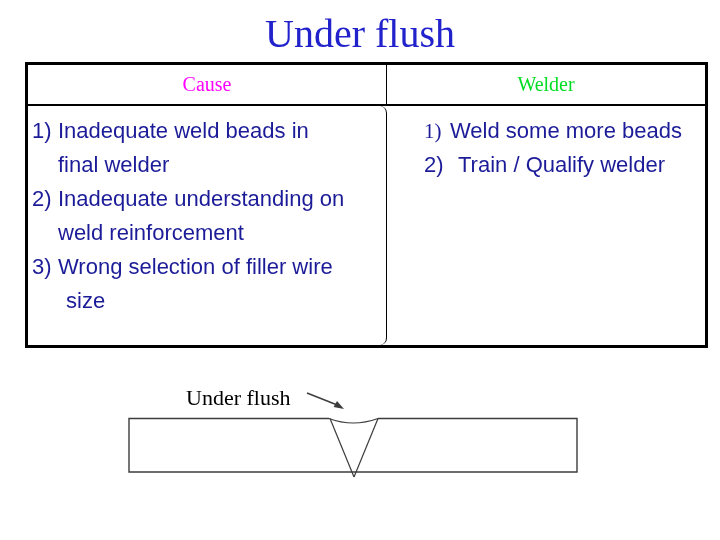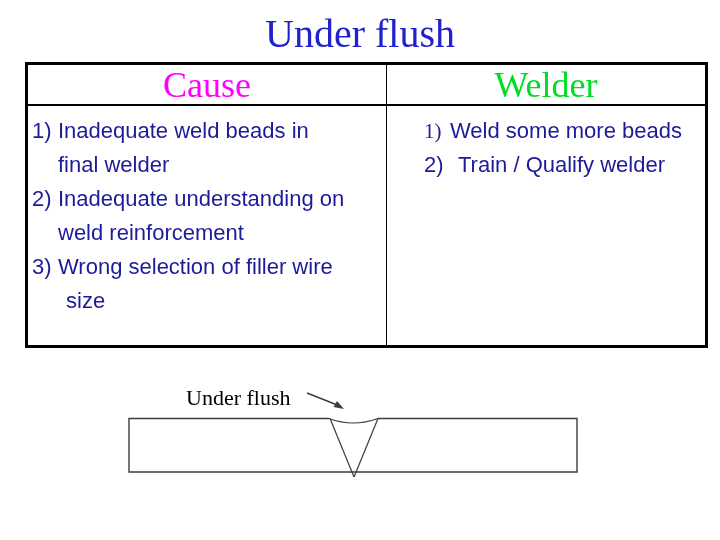--- a/index.html
+++ b/index.html
@@ -26,26 +26,26 @@
     display:flex;flex-direction:column;
     background:#fff;
   }
   .t-header{
     display:flex;height:41px;flex:0 0 41px;
     border-bottom:2px solid #000;box-sizing:border-box;
   }
   .t-h-cell{
     display:flex;align-items:center;justify-content:center;
     font-family:"Liberation Serif",serif;
-    font-size:36px;box-sizing:border-box;
+    font-size:20px;box-sizing:border-box;
   }
   .t-h-cell.cause{width:359px;border-right:1px solid #000;color:var(--cause_color,#FF00FF);}
   .t-h-cell.remedy{flex:1;color:var(--remedy_color,#00DD22);}
   .t-body{display:flex;flex:1;}
-  .t-cell{box-sizing:border-box;padding:8px 2px 0 4px;}
+  .t-cell{box-sizing:border-box;padding:8px 2px 0 4px;border-radius:7px;}
   .t-cell.cause{width:359px;border-right:1px solid #000;}
   .t-cell.remedy{flex:1;padding-left:8px;margin-left:29px;}
   .t-line{
     font-size:22px;line-height:34px;min-height:34px;
     color:var(--body_text_color,#1C1C99);
     white-space:nowrap;
   }
   .num{display:inline-block;width:26px;}
   .num.serif{font-family:"Liberation Serif",serif;font-size:21px;}
   .txt.gap{margin-left:8px;}

